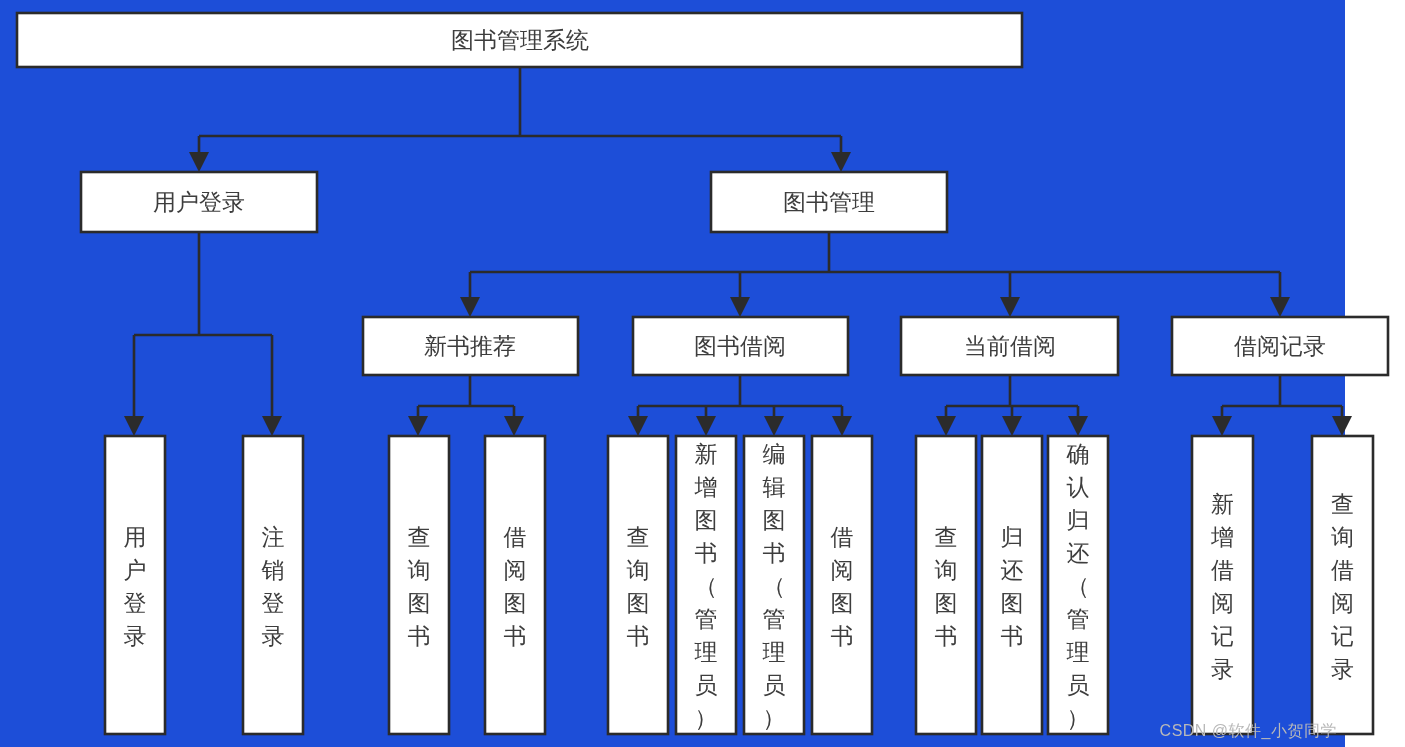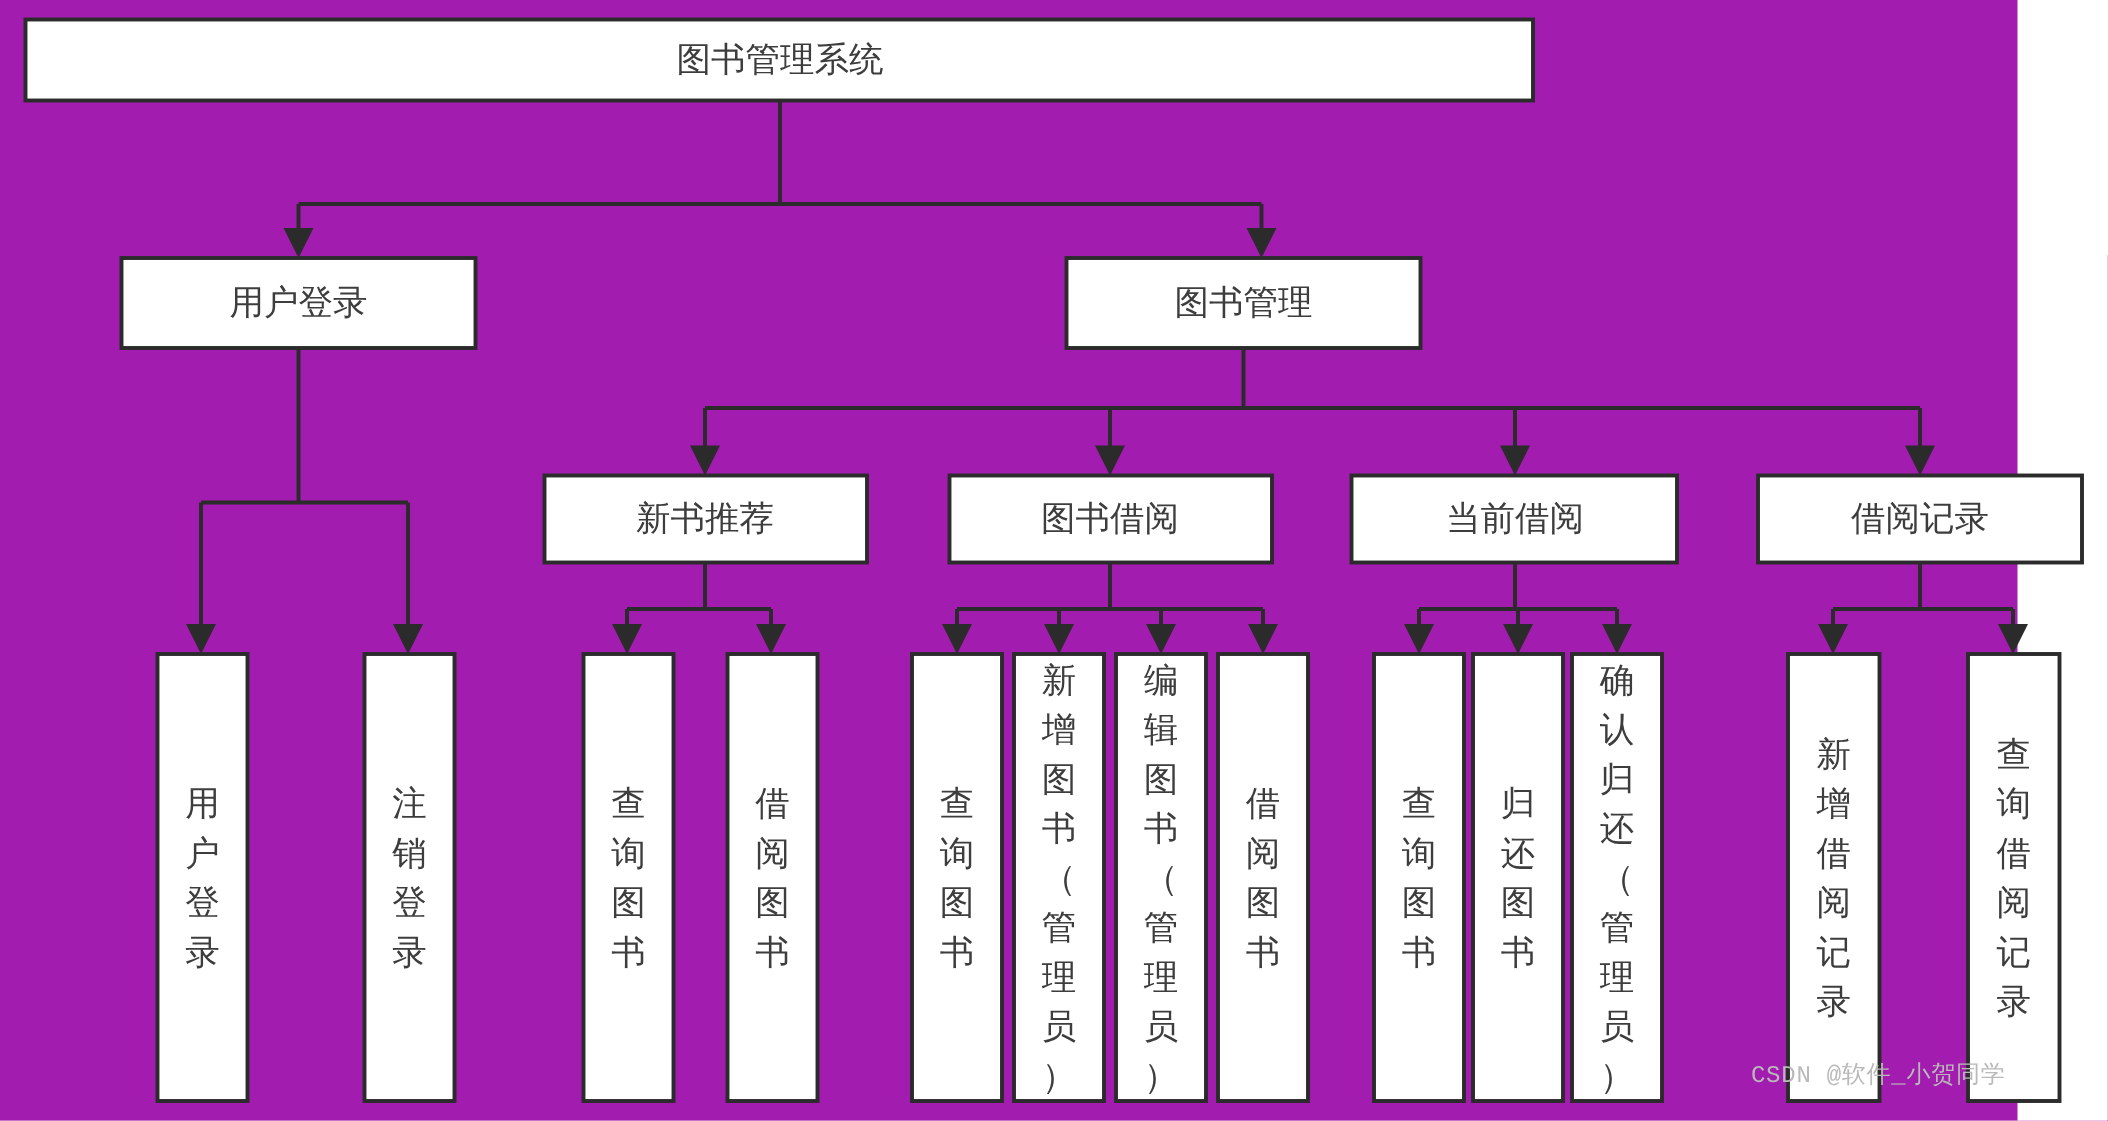--- a/index.html
+++ b/index.html
@@ -1,38 +1,38 @@
 <!DOCTYPE html>
 <html><head>
 <meta charset="utf-8">
 <style>
   html,body{margin:0;padding:0;background:#ffffff;}
   body{
     font-family:"DejaVu Sans","Liberation Sans",sans-serif;
     width:1405px;height:747px;overflow:hidden;
   }
-  #diagram-root{position:relative;width:1345px;height:747px;background:#a21caf;}
+  #diagram-root{position:relative;width:1345px;height:747px;background:#1d4ed8;}
   svg#tree{position:absolute;left:0;top:0;width:1405px;height:747px;}
   .node-rect{fill:#ffffff;stroke:#2b2b2b;stroke-width:2.6;}
   .conn{stroke:#2b2b2b;stroke-width:2.6;fill:none;stroke-linecap:butt;}
   .arrow-head{fill:#2b2b2b;}
   .node-label{
     fill:#3d3d3d;
     font-family:"DejaVu Sans","Liberation Sans",sans-serif;
     text-anchor:middle;
     dominant-baseline:middle;
   }
   .lbl-h{font-size:23px;}
   .lbl-v{font-size:23px;}
   .watermark{
     position:absolute;
-    right:8px;bottom:20px;
+    right:8px;bottom:5px;
     font-size:16px;
     color:#b9b9b9;
-    font-family:Liberation Mono, monospace;
+    font-family:Liberation Sans, sans-serif;
     white-space:nowrap;
     letter-spacing:0.5px;
   }
 </style>
 </head>
 <body>
 
 <div id="diagram-root">
 
   <svg id="tree" viewBox="0 0 1405 747">

